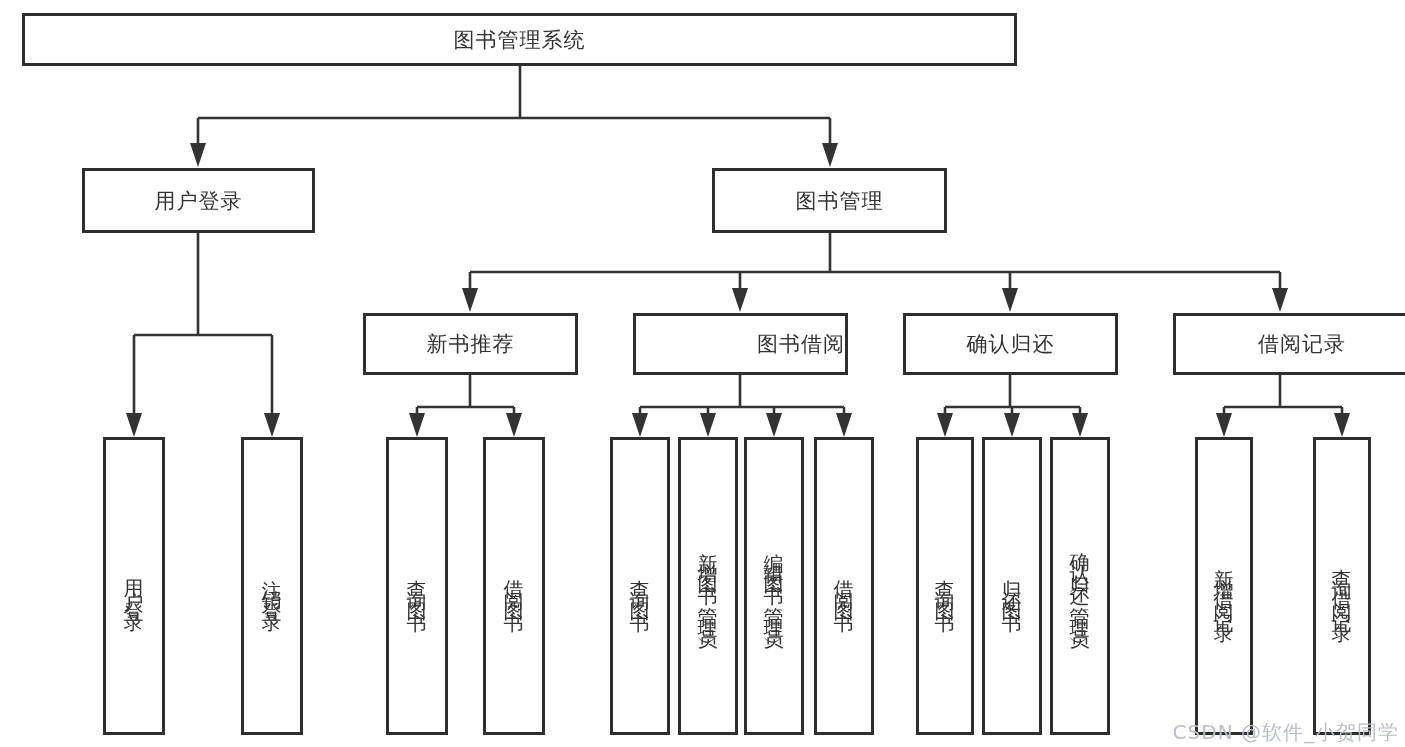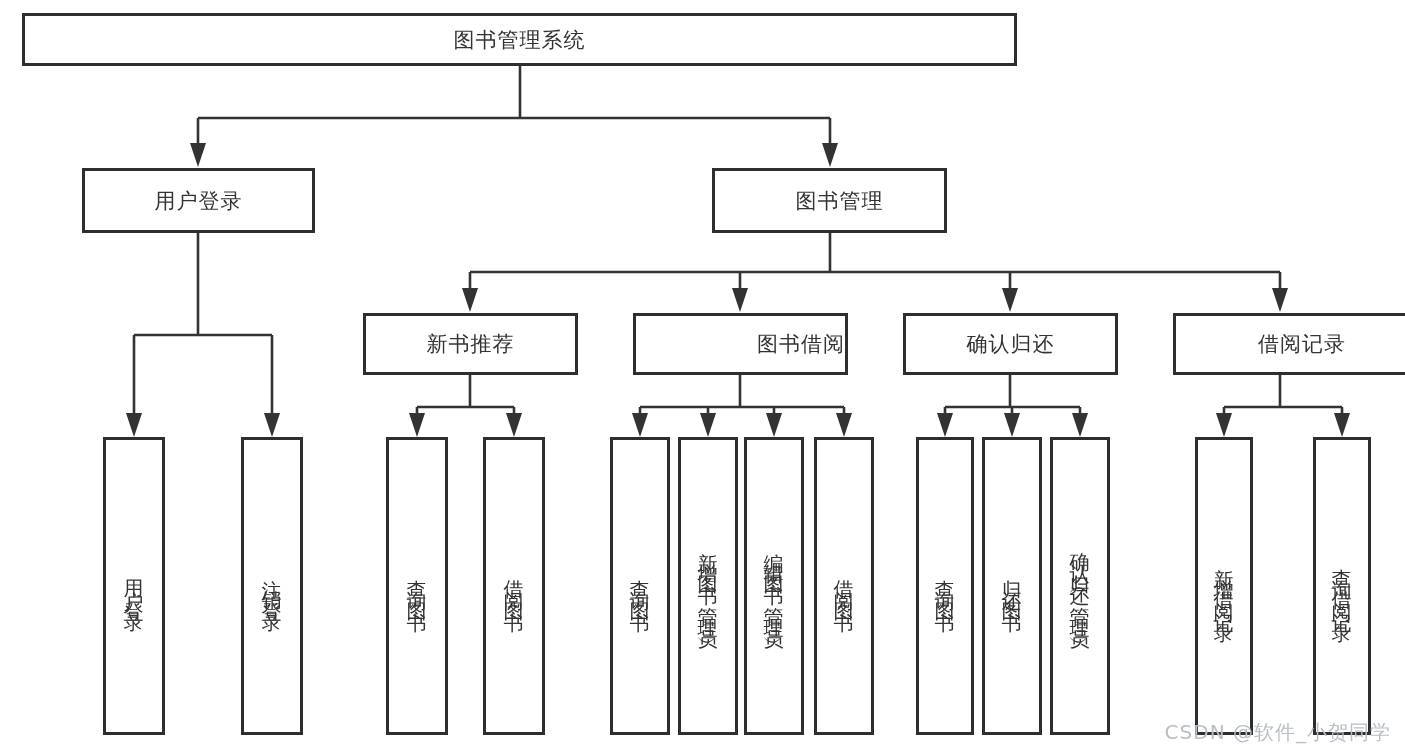--- a/index.html
+++ b/index.html
@@ -39,21 +39,21 @@
   }
   .leaf {
     writing-mode: vertical-rl;
     text-orientation: mixed;
     font-size: 20px;
     letter-spacing: 11px;
     line-height: 1;
   }
   .watermark {
     position: absolute;
-    right: 14px;
+    right: 6px;
     bottom: 1px;
     font-size: 20px;
     color: #b9bec6;
     letter-spacing: 1px;
     z-index: 3;
     white-space: nowrap;
   }
 </style>
 </head>
 <body>

